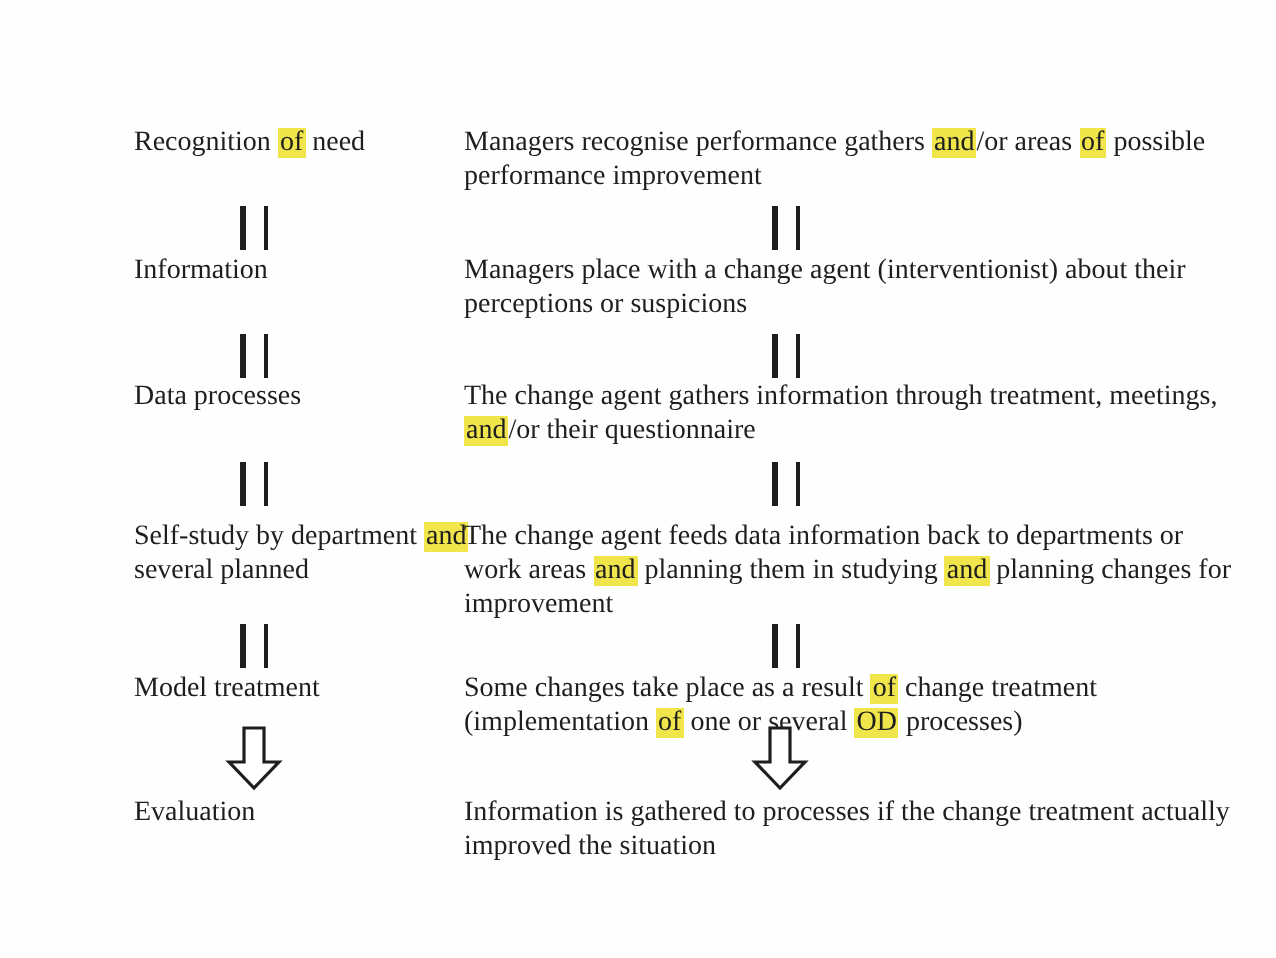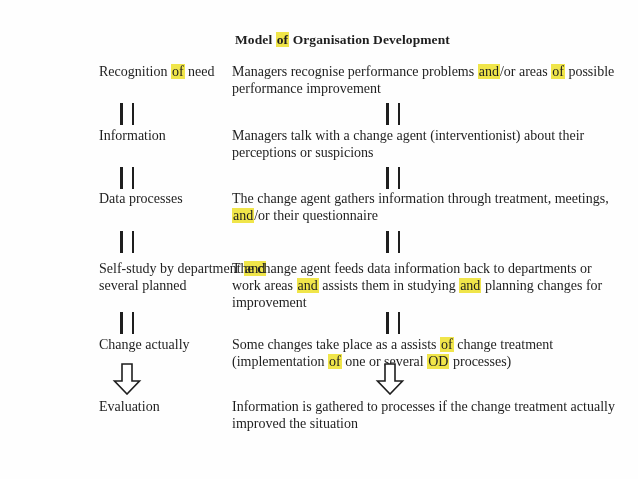--- a/index.html
+++ b/index.html
@@ -25,21 +25,20 @@
     font-weight: bold;
     font-size: 13.5px;
     letter-spacing: 0.1px;
     white-space: nowrap;
   }
   .row { position: absolute; left: 0; width: 100%; }
   .label {
     position: absolute;
     left: 67px;
     width: 170px;
-    margin-left: 32px;
   }
   .desc {
     position: absolute;
     left: 232px;
     width: 384px;
   }
   .hl {
     background: var(--hl, #f0e54a);
     padding: 0 1px;
   }
@@ -75,41 +74,40 @@
   .c4   { top: 312px; }
   .row5 { top: 336px; }
   .c5   { top: 363px; height: 34px; }
   .row6 { top: 398px; }
 </style>
 </head>
 <body>
 
 <div class="slide">
 
-  <div class="title"><span>Model </span><span class="hl">of</span><span> Organisation Development</span></div>
 
   <div class="row row1">
     <div class="label"><span>Recognition </span><span class="hl">of</span><span> need</span></div>
-    <div class="desc"><span>Managers recognise performance problems </span><span class="hl">and</span><span>/or areas </span><span class="hl">of</span><span> possible performance improvement</span></div>
+    <div class="desc"><span>Managers recognise performance gathers </span><span class="hl">and</span><span>/or areas </span><span class="hl">of</span><span> possible performance improvement</span></div>
   </div>
 
   <div class="conn c1">
     <div class="bars left">
         <i></i>
         <i></i>
       </div>
     <div class="bars right">
         <i></i>
         <i></i>
       </div>
   </div>
 
   <div class="row row2">
     <div class="label"><span>Information</span></div>
-    <div class="desc"><span>Managers talk with a change agent (interventionist) about their perceptions or suspicions</span></div>
+    <div class="desc"><span>Managers place with a change agent (interventionist) about their perceptions or suspicions</span></div>
   </div>
 
   <div class="conn c2">
     <div class="bars left">
         <i></i>
         <i></i>
       </div>
     <div class="bars right">
         <i></i>
         <i></i>
@@ -127,37 +125,37 @@
         <i></i>
       </div>
     <div class="bars right">
         <i></i>
         <i></i>
       </div>
   </div>
 
   <div class="row row4">
     <div class="label"><span>Self-study by department </span><span class="hl">and</span><span> several planned</span></div>
-    <div class="desc"><span>The change agent feeds data information back to departments or work areas </span><span class="hl">and</span><span> assists them in studying </span><span class="hl">and</span><span> planning changes for improvement</span></div>
+    <div class="desc"><span>The change agent feeds data information back to departments or work areas </span><span class="hl">and</span><span> planning them in studying </span><span class="hl">and</span><span> planning changes for improvement</span></div>
   </div>
 
   <div class="conn c4">
     <div class="bars left">
         <i></i>
         <i></i>
       </div>
     <div class="bars right">
         <i></i>
         <i></i>
       </div>
   </div>
 
   <div class="row row5">
-    <div class="label"><span>Change actually</span></div>
-    <div class="desc"><span>Some changes take place as a assists </span><span class="hl">of</span><span> change treatment (implementation </span><span class="hl">of</span><span> one or several </span><span class="hl">OD</span><span> processes)</span></div>
+    <div class="label"><span>Model treatment</span></div>
+    <div class="desc"><span>Some changes take place as a result </span><span class="hl">of</span><span> change treatment (implementation </span><span class="hl">of</span><span> one or several </span><span class="hl">OD</span><span> processes)</span></div>
   </div>
 
   <div class="conn c5">
     <svg class="blockarrow left" viewBox="0 0 30 32" xmlns="http://www.w3.org/2000/svg">
       <polygon points="10,1 20,1 20,18 27.5,18 15,31 2.5,18 10,18" fill="#ffffff" stroke="#1e1e1e" stroke-width="1.6" stroke-linejoin="miter"></polygon>
     </svg>
     <svg class="blockarrow right" viewBox="0 0 30 32" xmlns="http://www.w3.org/2000/svg">
       <polygon points="10,1 20,1 20,18 27.5,18 15,31 2.5,18 10,18" fill="#ffffff" stroke="#1e1e1e" stroke-width="1.6" stroke-linejoin="miter"></polygon>
     </svg>
   </div>

